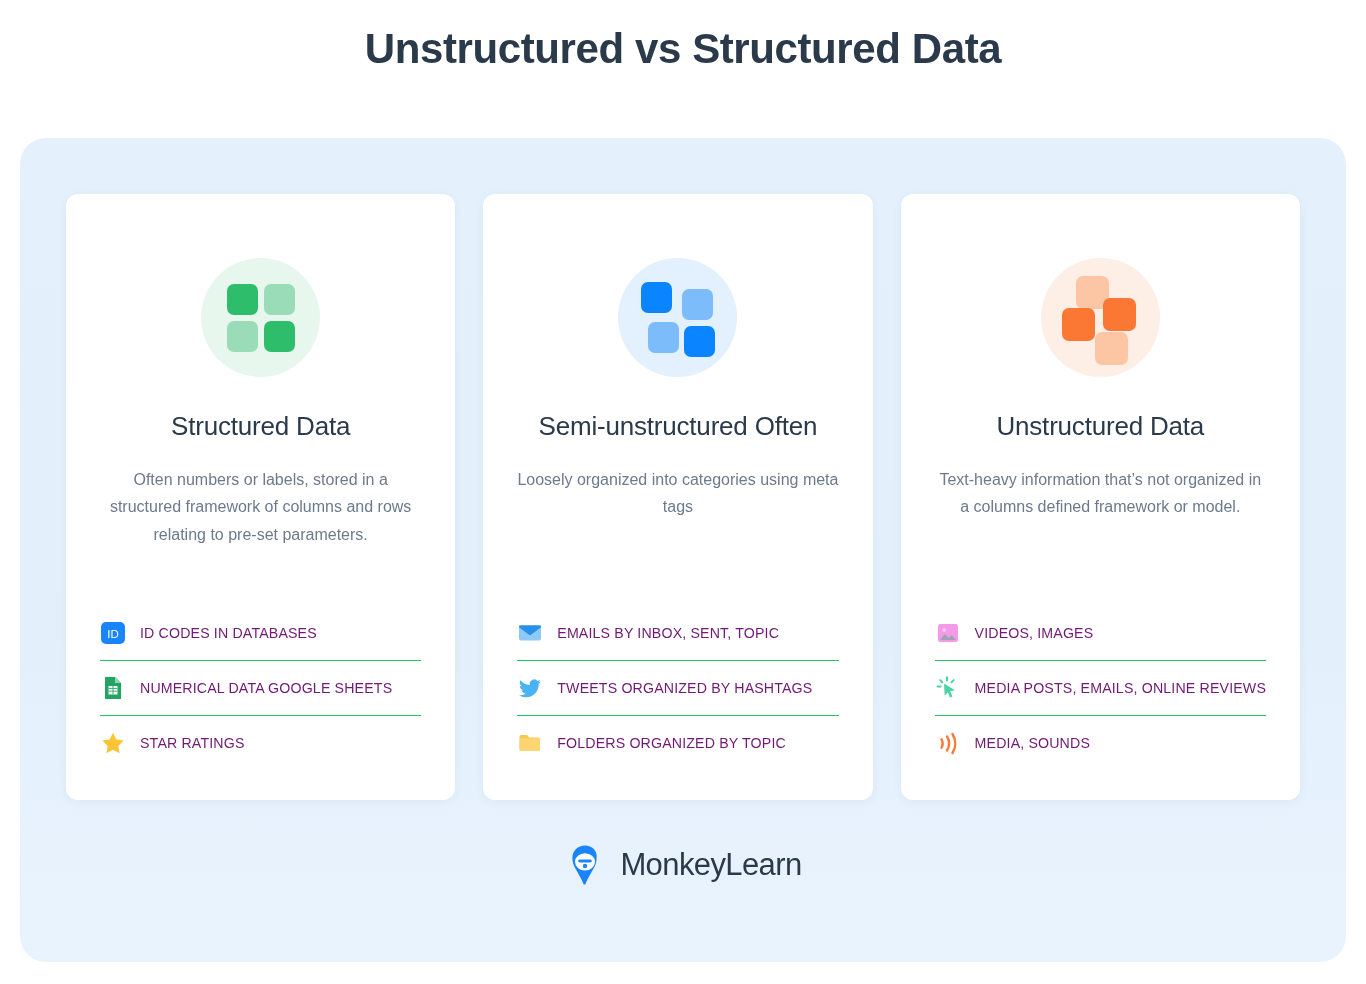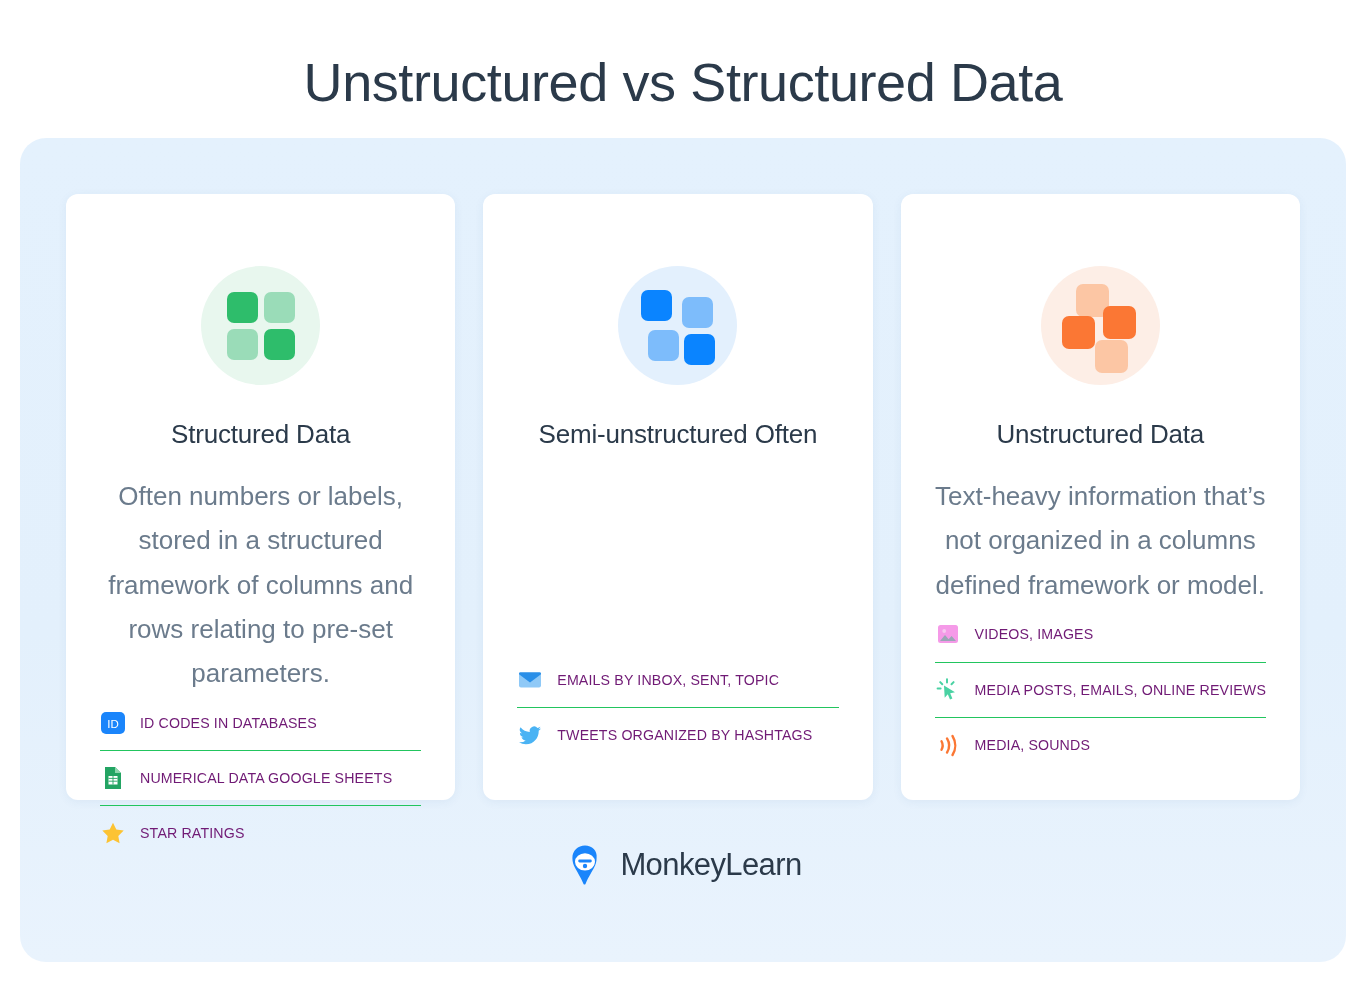--- a/index.html
+++ b/index.html
@@ -6,23 +6,23 @@
   html, body {
     width: 1366px; height: 984px;
     background: #ffffff;
     font-family: "Liberation Sans", sans-serif;
     overflow: hidden;
   }
   .page { position: relative; width: 1366px; height: 984px; background:#fff; }
 
   
   .page-title {
-    position: absolute; top: 50px; left: 0; width: 1366px;
+    position: absolute; top: 24px; left: 0; width: 1366px;
     text-align: center;
-    font-size: 54px; font-weight: 400; letter-spacing: -0.4px;
+    font-size: 42px; font-weight: 700; letter-spacing: -0.4px;
     color: #2b3a4a;
     line-height: 1.2;
   }
 
   
   .panel {
     position: absolute; left: 20px; top: 138px;
     width: 1326px; height: 824px;
     background: linear-gradient(180deg,#e4f1fd 0%, #e3f0fc 60%, #e9f3fd 100%);
     border-radius: 26px;
@@ -32,21 +32,21 @@
   .cards {
     position: absolute; left: 46px; top: 56px;
     width: 1234px; height: 606px;
     display: flex; gap: 28px;
   }
   .card {
     flex: 1 1 0;
     background: #ffffff;
     border-radius: 12px;
     box-shadow: 0 2px 10px rgba(60,100,160,0.07);
-    padding: 16px 34px;
+    padding: 8px 34px;
     display: flex; flex-direction: column; align-items: center;
   }
 
   
   .circle {
     margin-top: 56px;
     width: 119px; height: 119px; border-radius: 50%;
     position: relative; flex: none;
   }
   .circle.green  { background: #e8f7ee; }
@@ -76,21 +76,21 @@
   .orange .s4 { left: 54px; top: 74px; background:#fcc6a4; }
 
   
   .card-title {
     margin-top: 34px;
     font-size: 26px; font-weight: 500; color: #2b3a4a;
     letter-spacing: -0.2px; text-align: center; line-height: 1.2;
   }
   .card-desc {
     margin-top: 24px;
-    font-size: 26px; color: #6b7b8c; line-height: 1.7;
+    font-size: 16px; color: #6b7b8c; line-height: 1.7;
     text-align: center;
   }
 
   
   .list { margin-top: auto; width: 100%; padding-bottom: 22px; }
   .list-item {
     display: flex; align-items: center;
     height: 55px;
     border-top: 1px solid #22c55e;
     gap: 14px;
@@ -164,34 +164,42 @@
       </div>
 
       <div class="card">
         <div class="circle blue">
           <span class="sq s1"></span>
             <span class="sq s2"></span>
           <span class="sq s3"></span>
             <span class="sq s4"></span>
         </div>
         <div class="card-title">Semi-unstructured Often</div>
+        <div class="card-desc">Loosely organized into categories using meta tags</div>
 
         <div class="list">
           <div class="list-item">
             <svg class="ico" viewBox="0 0 26 26">
               <rect x="2" y="6" width="22" height="14.5" rx="2" fill="#8fc9f7"></rect>
               <path d="M2 7.2l11 8.2 11-8.2V6.6a1.4 1.4 0 00-1.4-1.4H3.4A1.4 1.4 0 002 6.6z" fill="#2a8fe8"></path>
             </svg>
             <span class="list-label">EMAILS BY INBOX, SENT, TOPIC</span>
           </div>
           <div class="list-item">
             <svg class="ico" viewBox="0 0 26 26">
               <path d="M24 6.6c-.8.4-1.7.6-2.6.7a4.5 4.5 0 002-2.5 9 9 0 01-2.9 1.1 4.5 4.5 0 00-7.7 4.1A12.8 12.8 0 013.5 5.3a4.5 4.5 0 001.4 6 4.4 4.4 0 01-2-.6v.1a4.5 4.5 0 003.6 4.4 4.6 4.6 0 01-2 .1 4.5 4.5 0 004.2 3.1A9 9 0 012 20.2a12.7 12.7 0 006.9 2c8.3 0 12.8-6.9 12.8-12.8V8.8A9 9 0 0024 6.6z" fill="#4ab3f4"></path>
             </svg>
             <span class="list-label">TWEETS ORGANIZED BY HASHTAGS</span>
+          </div>
+          <div class="list-item">
+            <svg class="ico" viewBox="0 0 26 26">
+              <path d="M2.5 6.5A1.6 1.6 0 014 5h6l2.2 2.6h9.3A1.5 1.5 0 0123 9.1v10.4a1.5 1.5 0 01-1.5 1.5H4a1.5 1.5 0 01-1.5-1.5z" fill="#f5c84f"></path>
+              <path d="M2.5 9.6A1.4 1.4 0 014 8.2h17.6A1.4 1.4 0 0123 9.6v9.9a1.5 1.5 0 01-1.5 1.5H4a1.5 1.5 0 01-1.5-1.5z" fill="#fbd572"></path>
+            </svg>
+            <span class="list-label">FOLDERS ORGANIZED BY TOPIC</span>
           </div>
         </div>
       </div>
 
       <div class="card">
         <div class="circle orange">
           <span class="sq s1"></span>
             <span class="sq s2"></span>
           <span class="sq s3"></span>
             <span class="sq s4"></span>

